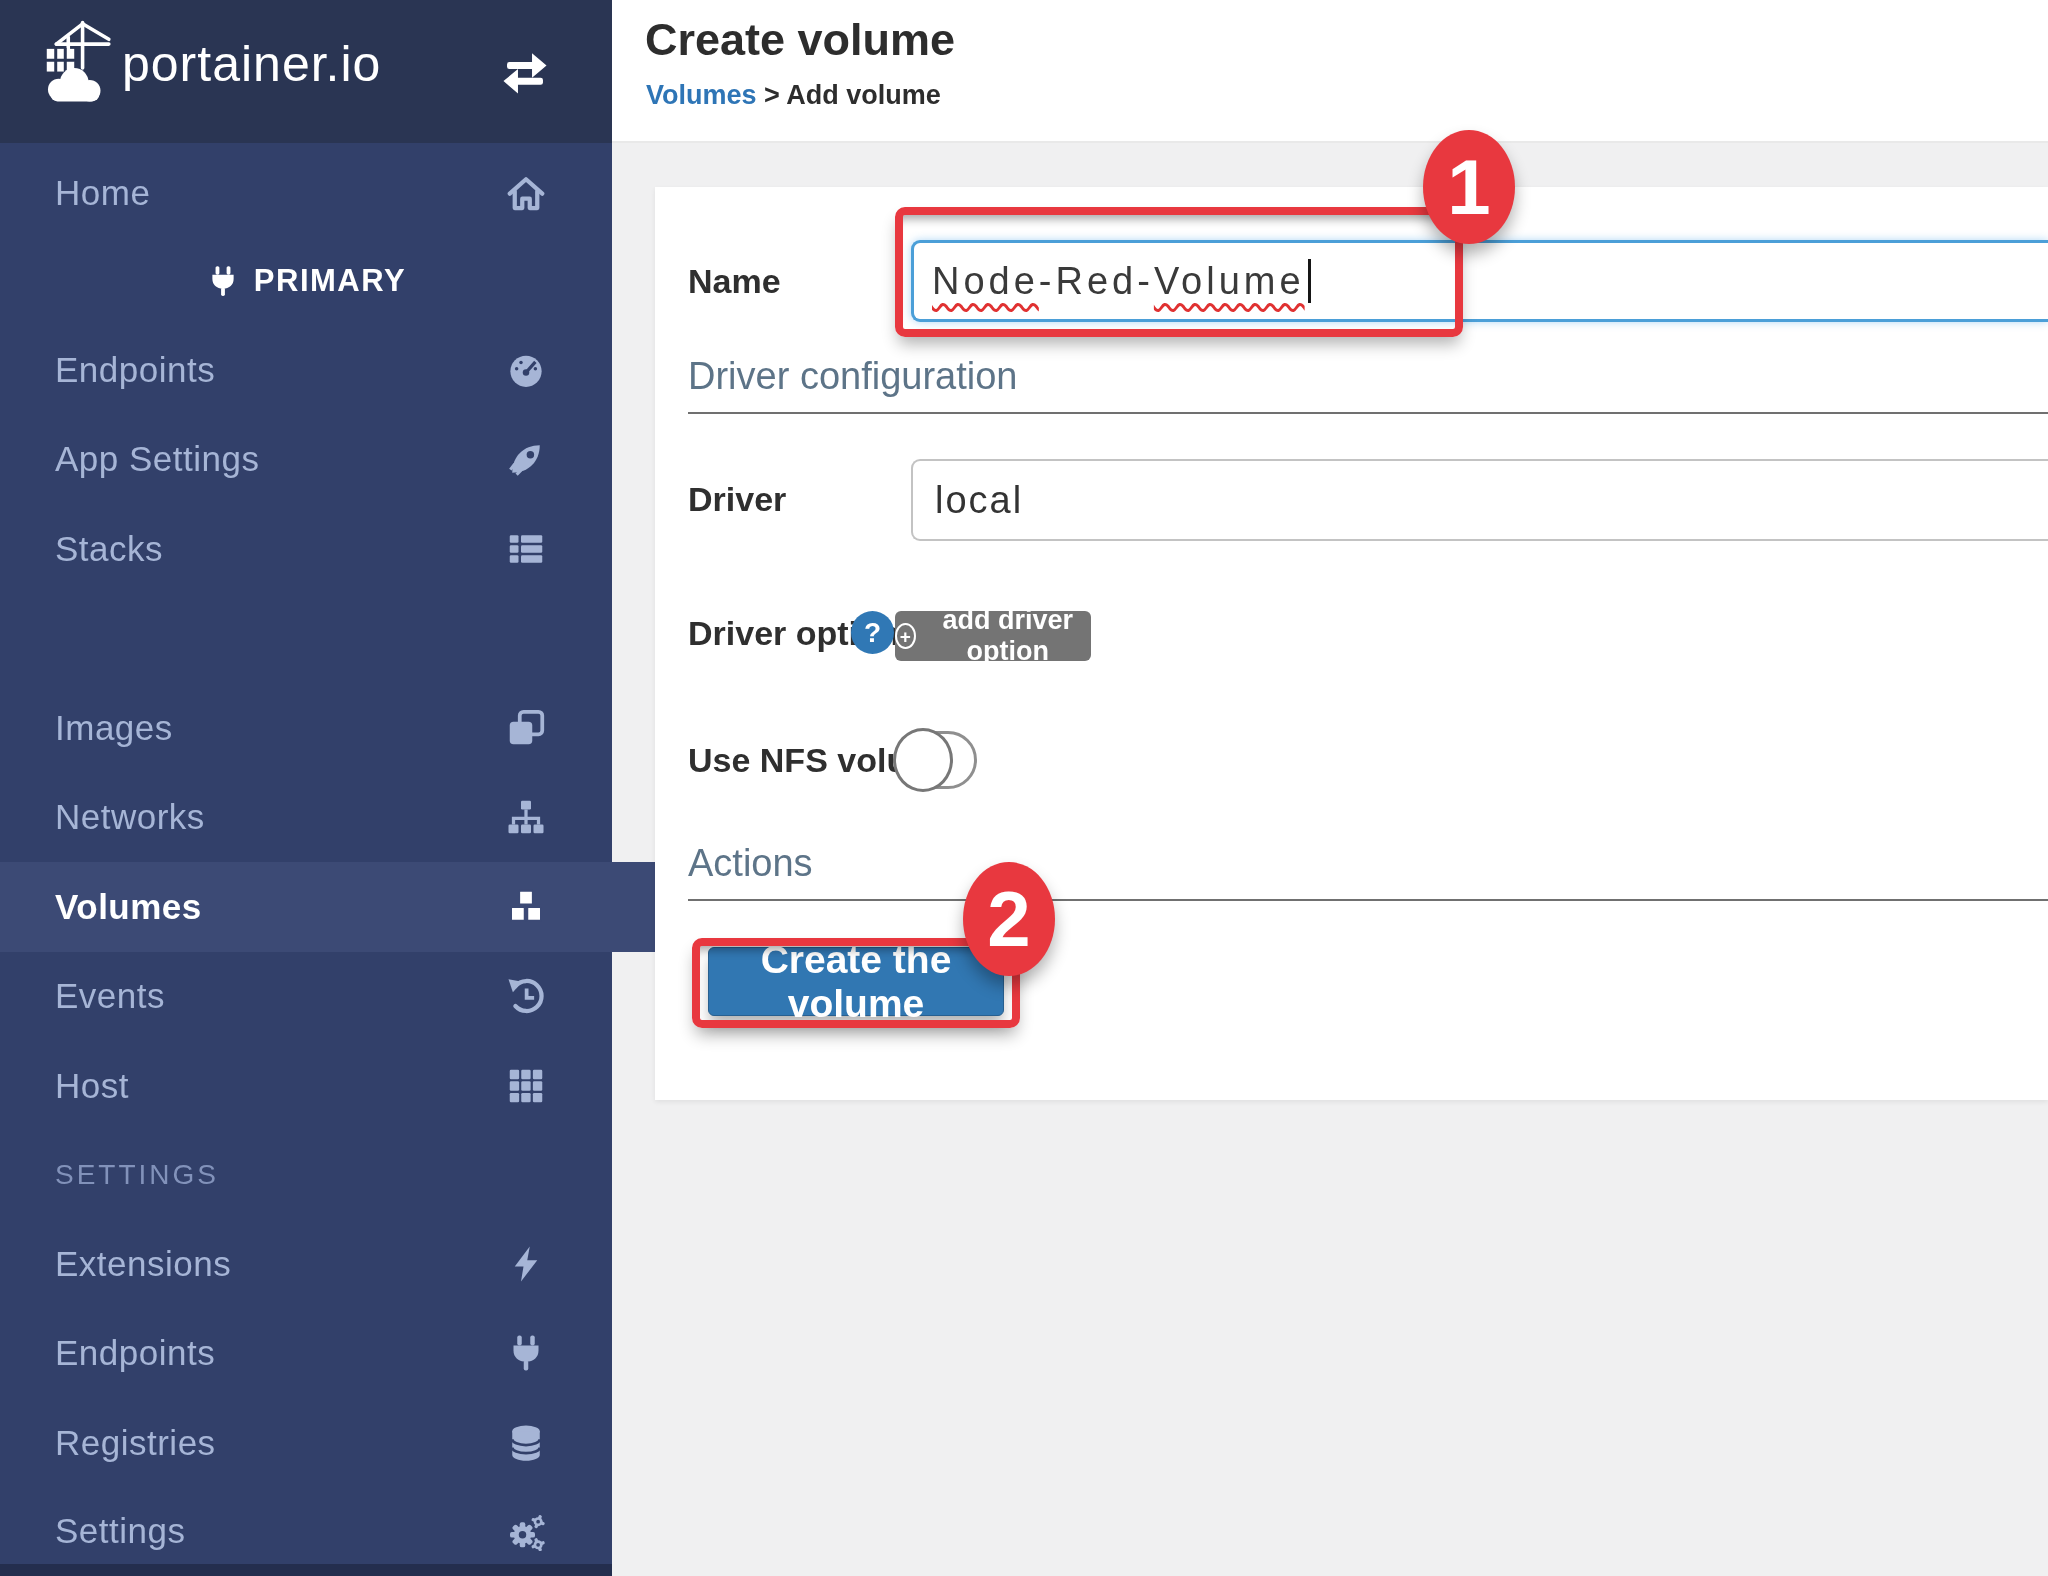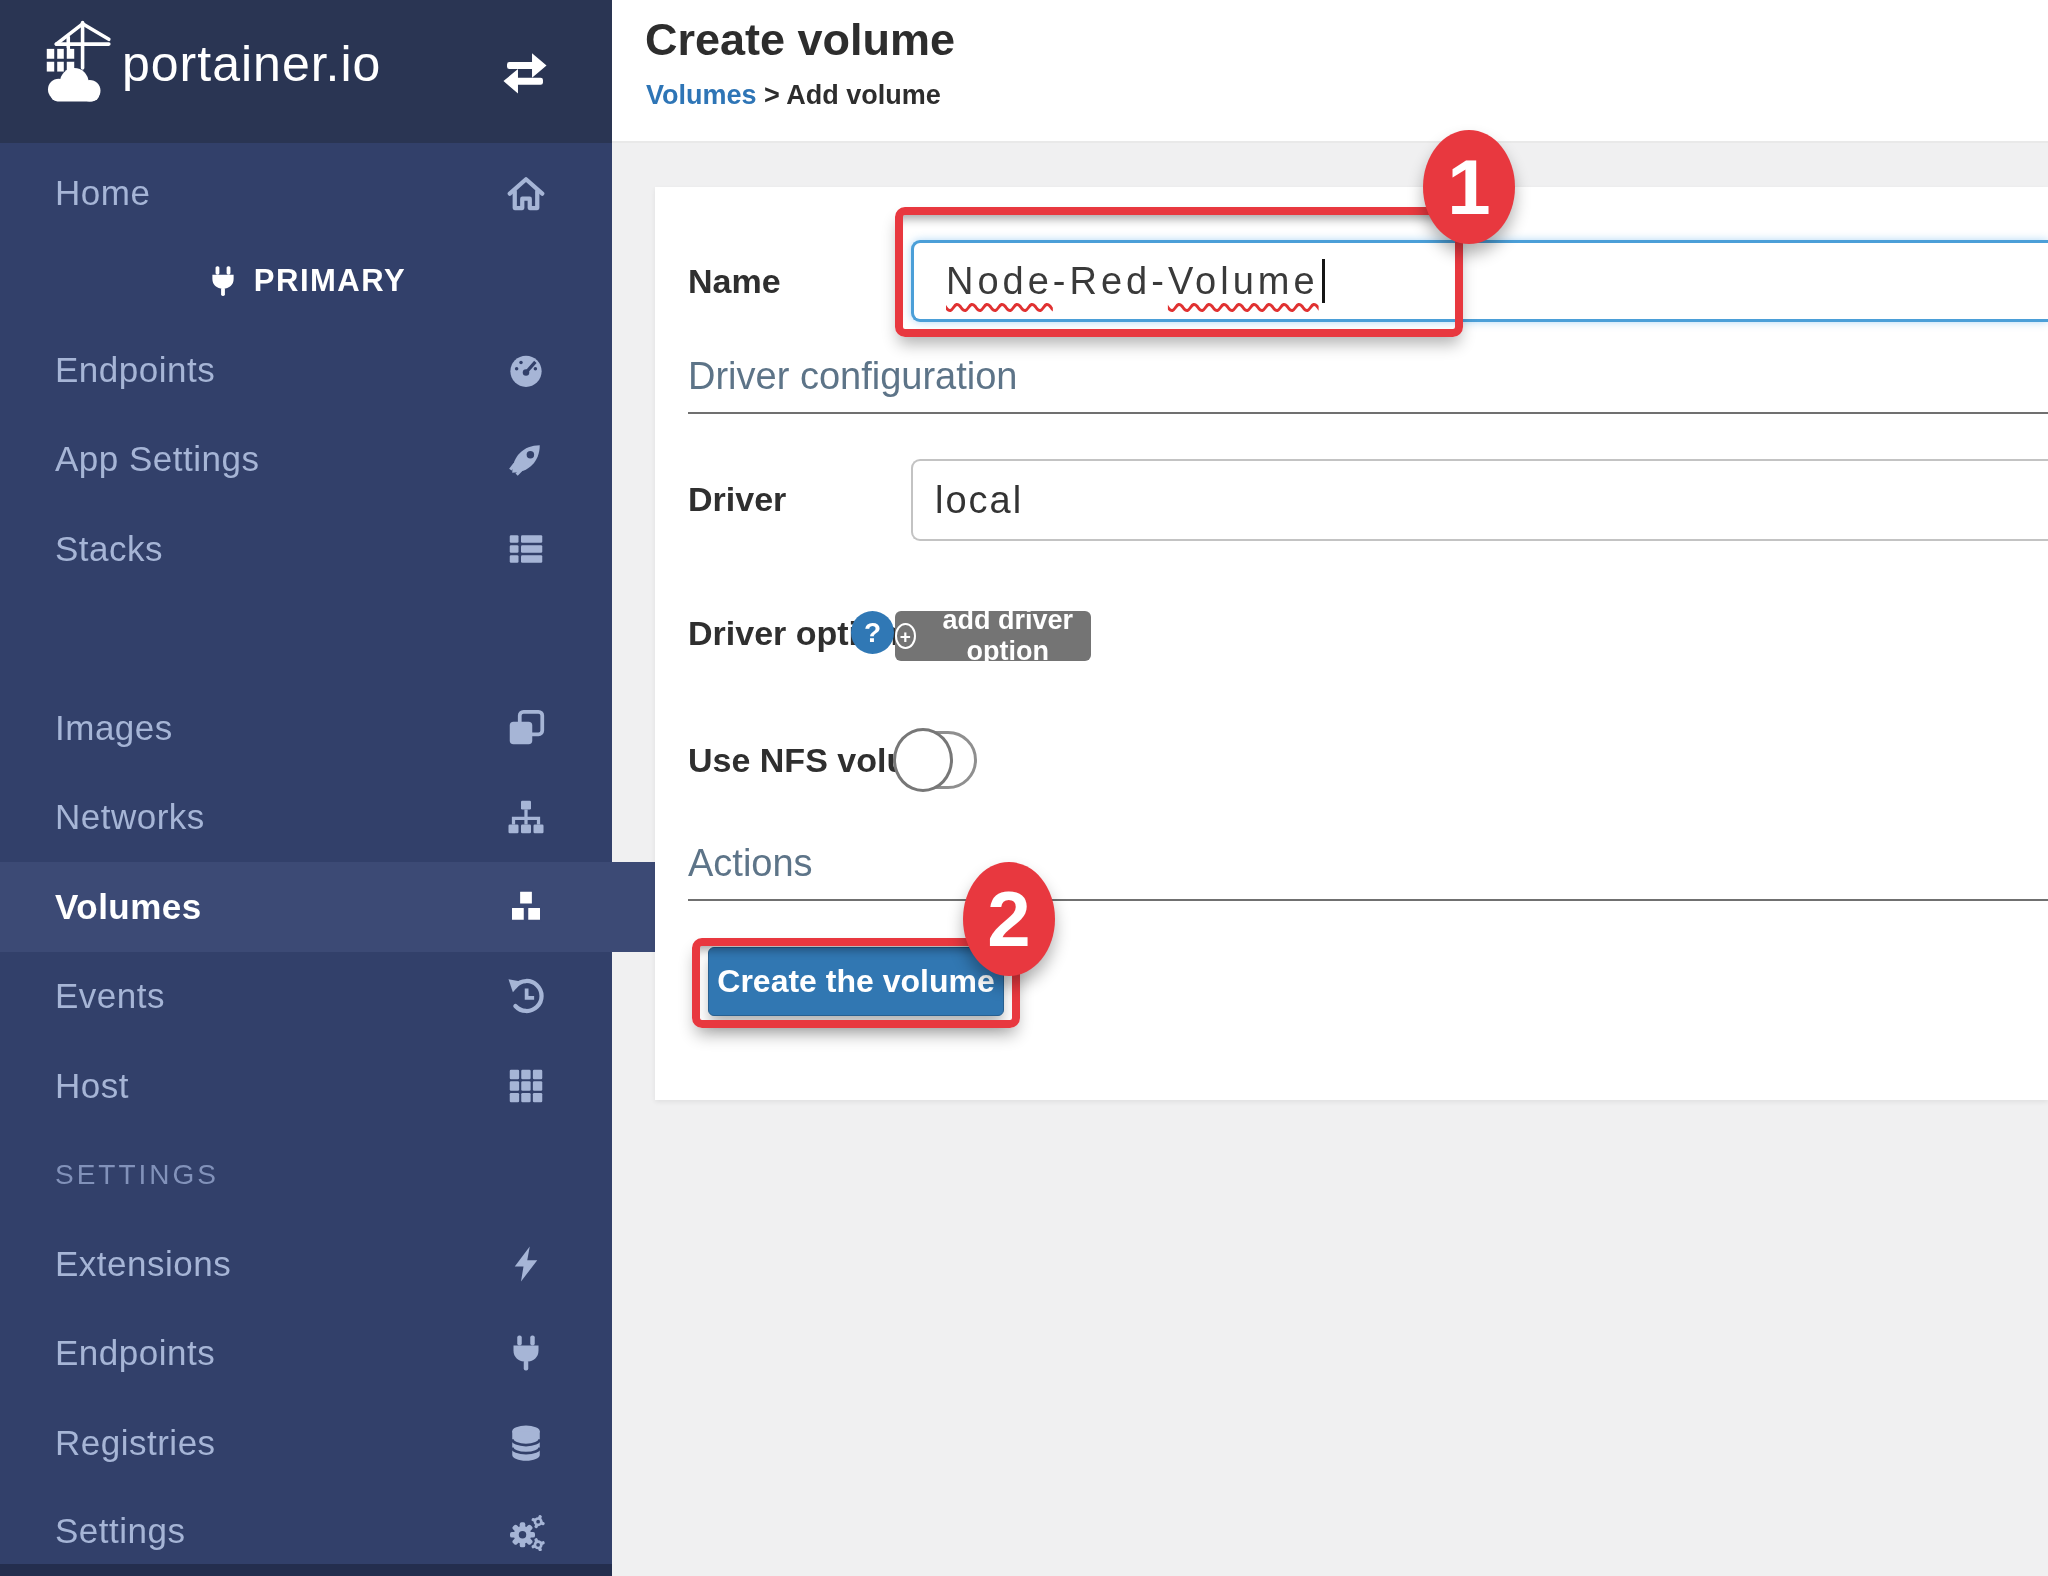--- a/index.html
+++ b/index.html
@@ -42,42 +42,42 @@
   .breadcrumb{position:absolute;left:34px;top:80px;font-size:27px;font-weight:700;color:#2d2d2d;}
   .breadcrumb .bc-link{color:var(--link-blue);cursor:pointer;}
 
   .card{position:absolute;left:655px;top:187px;width:1393px;height:913px;background:#ffffff;box-shadow:0 2px 5px rgba(0,0,0,.07);}
 
   .form-label{position:absolute;left:33px;height:48px;line-height:48px;font-size:34px;font-weight:700;color:#2f2f2f;}
 
   .name-input{position:absolute;left:256px;top:53px;width:calc(100% - 256px);height:82px;background:#fff;
     border:3px solid #4b9fd8;border-right:none;border-radius:9px 0 0 9px;
     box-shadow:0 0 9px rgba(82,168,236,.45);line-height:76px;font-size:38px;color:#3a3a3a;
-    padding-left:32px;letter-spacing:4px;white-space:nowrap;cursor:text;}
+    padding-left:18px;letter-spacing:4px;white-space:nowrap;cursor:text;}
   .sq{text-decoration:underline;text-decoration-style:wavy;text-decoration-color:#e03131;text-decoration-thickness:3px;text-underline-offset:9px;}
   .caret{display:inline-block;width:3px;height:44px;background:#161616;vertical-align:-9px;margin-left:3px;}
 
   .section-header{position:absolute;left:33px;width:calc(100% - 33px);font-size:38px;font-weight:400;color:#5d7488;border-bottom:2px solid #707070;padding-bottom:14px;}
 
   .plain-input{position:absolute;left:256px;width:calc(100% - 256px);height:82px;background:#fff;
     border:2px solid #c3c3c3;border-right:none;border-radius:9px 0 0 9px;line-height:78px;font-size:38px;color:#333;
     padding-left:22px;letter-spacing:2px;}
 
   .help-icon{position:absolute;left:196px;top:424px;width:43px;height:43px;border-radius:50%;background:#3078b5;color:#fff;
     font-size:28px;font-weight:700;display:flex;align-items:center;justify-content:center;cursor:pointer;}
   .gray-btn{position:absolute;left:240px;top:424px;width:196px;height:50px;background:#747474;border:none;border-radius:6px;
     color:#fff;font-family:"Liberation Sans",sans-serif;font-size:27px;font-weight:700;display:flex;align-items:center;justify-content:center;gap:9px;cursor:pointer;}
   .circle-plus{width:26px;height:26px;border:2.5px solid #fff;border-radius:50%;display:inline-flex;align-items:center;justify-content:center;font-size:19px;font-weight:700;line-height:1;}
 
   .toggle{position:absolute;left:238px;top:541px;width:84px;height:64px;cursor:pointer;}
   .toggle .track{position:absolute;left:14px;top:3px;right:0;bottom:3px;border:3px solid #8f8f8f;border-radius:32px;background:#fff;}
   .toggle .knob{position:absolute;left:0;top:0;width:60px;height:64px;border:3px solid #777;border-radius:50%;background:#fff;}
 
   .blue-btn{position:absolute;left:53px;top:760px;width:296px;height:69px;background:var(--accent-blue);
-    border:1px solid #286090;border-radius:6px;color:#fff;font-family:"Liberation Sans",sans-serif;font-size:32px;font-weight:700;
+    border:1px solid #286090;border-radius:6px;color:#fff;font-family:"Liberation Sans",sans-serif;font-size:39px;font-weight:700;
     display:flex;align-items:center;justify-content:center;box-shadow:0 10px 14px -2px rgba(0,0,0,.3);cursor:pointer;}
 
   
   .anno-box{position:absolute;border:8px solid var(--red);border-radius:10px;
     box-shadow:0 10px 16px -3px rgba(0,0,0,.3), inset 0 12px 10px -8px rgba(0,0,0,.35);z-index:4;pointer-events:none;}
   #anno-box-1{left:240px;top:20px;width:568px;height:130px;}
   #anno-box-2{left:37px;top:751px;width:328px;height:90px;}
   .anno-badge{position:absolute;width:92px;height:114px;border-radius:50%;background:var(--red);color:#fff;
     font-size:78px;font-weight:700;display:flex;align-items:center;justify-content:center;
     box-shadow:0 10px 16px rgba(0,0,0,.3);z-index:5;pointer-events:none;}

